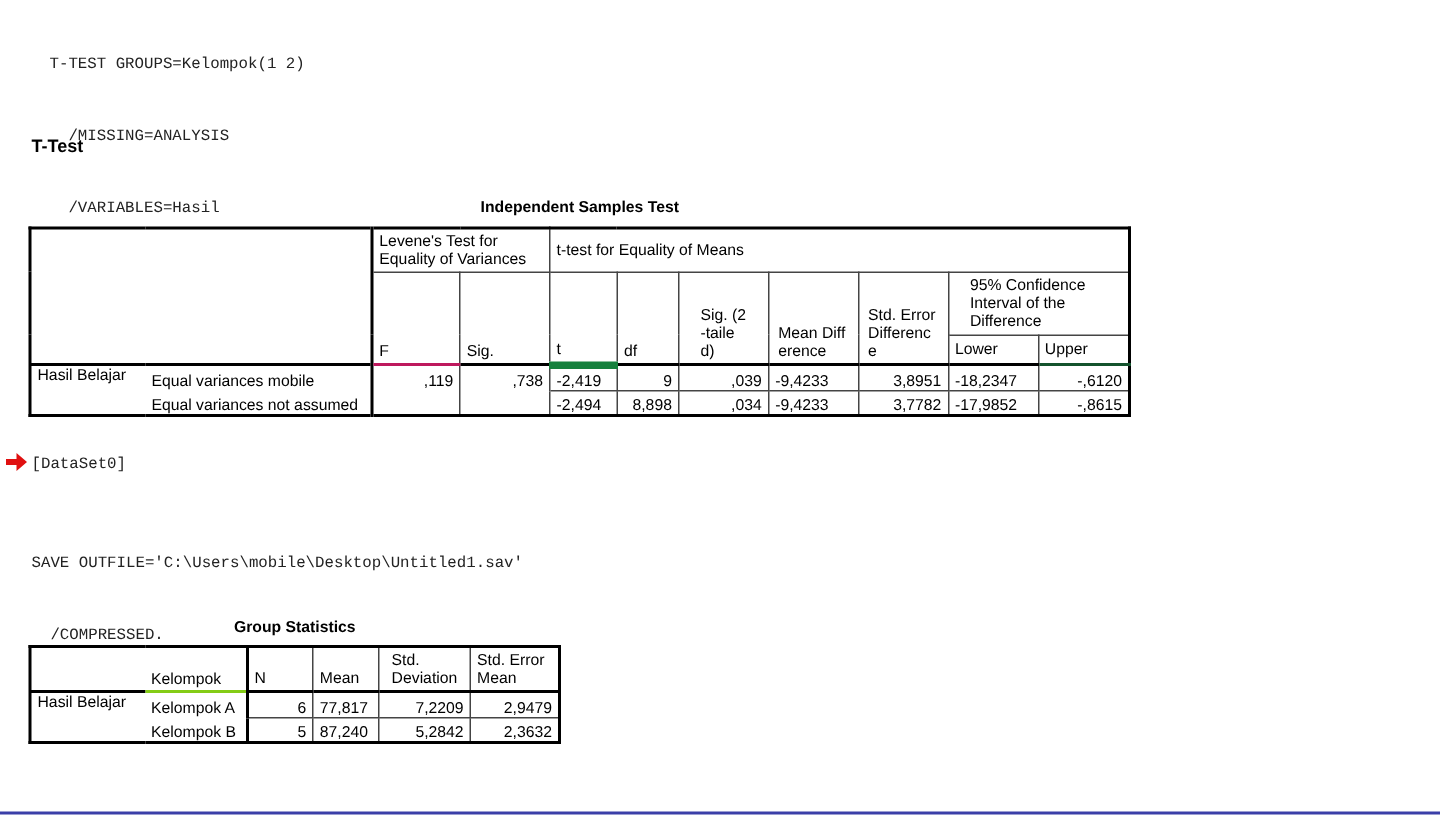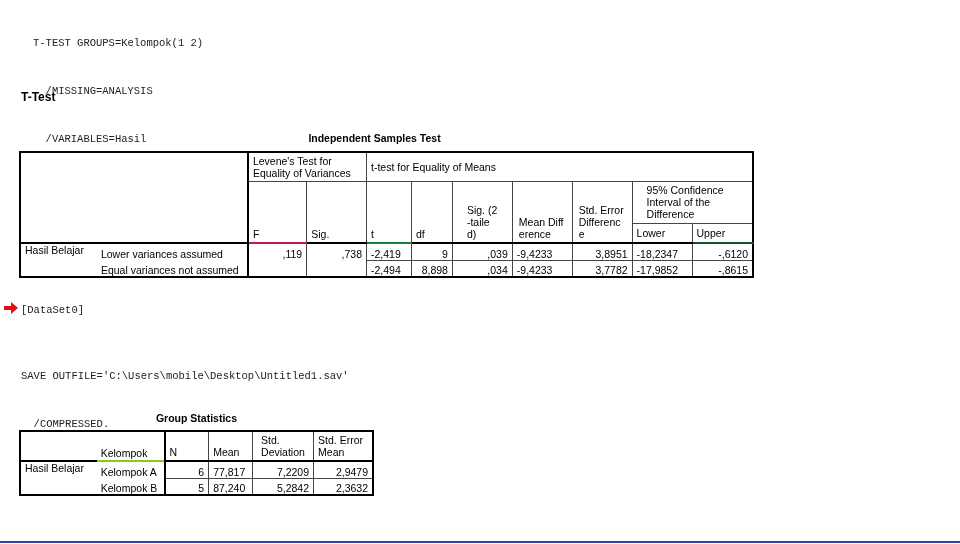--- a/index.html
+++ b/index.html
@@ -31,21 +31,21 @@
 
 <div class="syntax" style="left:33px; top:3px;">
   <div>T-TEST GROUPS=Kelompok(1 2)</div>
   <div>  /MISSING=ANALYSIS</div>
   <div>  /VARIABLES=Hasil</div>
   <div>  /CRITERIA=CI(.95).</div>
 </div>
 
 <div class="heading" style="left:21px; top:90px;">T-Test</div>
 
-<div class="caption" style="left:7px; width:735px; top:132px;">Independent Samples Test</div>
+<div class="caption" style="left:19px; width:735px; top:132px;">Independent Samples Test</div>
 
 <table class="spss" style="left:19px; top:151px; width:735px;">
   <colgroup>
     <col style="width:77px">
       <col style="width:151px">
     <col style="width:59px">
       <col style="width:60px">
     <col style="width:45px">
       <col style="width:41px">
       <col style="width:60px">
@@ -69,24 +69,24 @@
     <td rowspan="2" class="c" style="white-space:normal; word-break:break-all; line-height:12px; padding:0 6px 2px;">Mean Difference</td>
     <td rowspan="2" class="c" style="white-space:normal; word-break:break-all; line-height:12px; padding:0 6px 2px;">Std. Error Difference</td>
     <td colspan="2" class="c mid" style="white-space:normal; line-height:12px; padding:0 14px;">95% Confidence Interval of the Difference</td>
   </tr>
   <tr style="height:20px;">
     <td class="c mid">Lower</td>
     <td class="c mid">Upper</td>
   </tr>
   <tr style="height:17px;">
     <td class="l top nb-r nb-b" style="border-top:2px solid #000;">Hasil Belajar</td>
-    <td class="l nb-l nb-b" style="border-top:2px solid #000;">Lower variances assumed</td>
+    <td class="l nb-l nb-b" style="border-top:2px solid #000;">Equal variances mobile</td>
     <td class="r bl nb-b" style="border-top:2px solid #be185d;">,119</td>
     <td class="r nb-b" style="border-top:2px solid #000;">,738</td>
-    <td class="l" style="border-top:2px solid #15803d;margin-top:45px;">-2,419</td>
+    <td class="l" style="border-top:5px solid #15803d;margin-top:45px;">-2,419</td>
     <td class="r" style="border-top:2px solid #000;">9</td>
     <td class="r" style="border-top:2px solid #000;">,039</td>
     <td class="c" style="border-top:2px solid #000;">-9,4233</td>
     <td class="r" style="border-top:2px solid #000;">3,8951</td>
     <td class="l" style="border-top:2px solid #000;">-18,2347</td>
     <td class="r" style="border-top:2px solid #14532d;">-,6120</td>
   </tr>
   <tr style="height:17px;">
     <td class="nb-r nb-t"></td>
     <td class="l nb-l nb-t">Equal variances not assumed</td>

